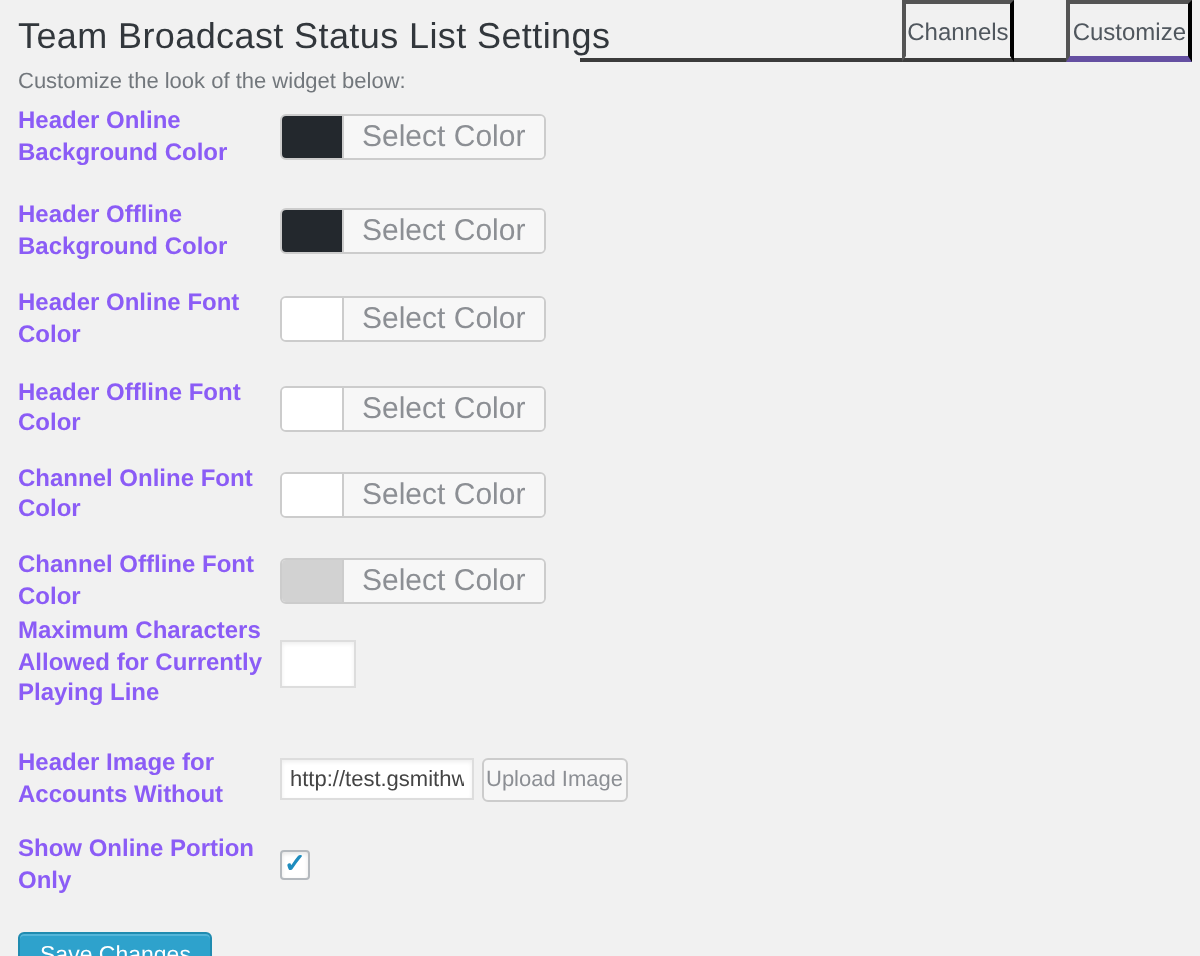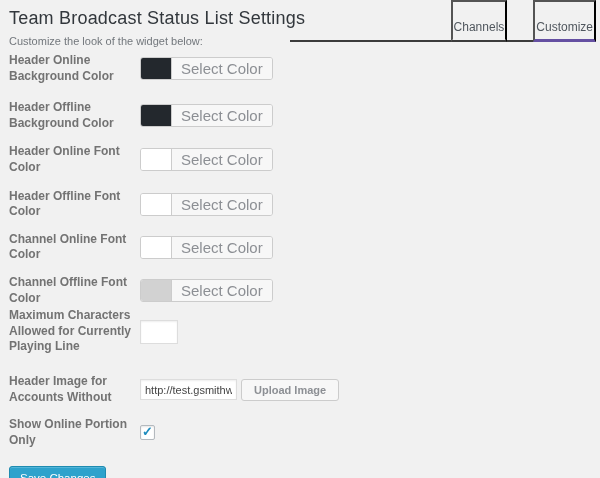--- a/index.html
+++ b/index.html
@@ -20,32 +20,32 @@
     margin-top:6px; font-size:11px; color:#72777c;
   }
 
   
   .tabbar {
     position:absolute; top:0; right:4px; width:306px;
     display:flex; justify-content:flex-end; gap:26px;
     border-bottom:2px solid #3c3c3c;
   }
   .tab {
-    font-size:12px; color:#50575e; padding:18px 1px 5px;
+    font-size:12px; color:#50575e; padding:7px 1px 5px;
     margin-bottom:-2px; border-bottom:3px solid transparent;
     cursor:pointer; background:none;
   }
   .tab.active { border-bottom-color:#6550a2; }
 
   
   .settings { margin-top:6px; }
   .row { display:flex; align-items:center; }
   .row-label {
     width:131px; flex:0 0 131px;
-    font-size:12px; font-weight:bold; color:#737373; line-height:1.3;
+    font-size:12px; font-weight:bold; color:#8b5cf6; line-height:1.3;
   }
   .control { display:flex; align-items:center; }
 
   .mb16{margin-bottom:16px;} .mb13{margin-bottom:13px;} .mb12{margin-bottom:12px;}
   .mb10{margin-bottom:2px;} .mb19{margin-bottom:19px;} .mb18{margin-bottom:18px;}
 
   
   .color-result {
     display:inline-flex; align-items:stretch; height:23px;
     border:1px solid #ccc; border-radius:3px; background:#f7f7f7;
@@ -64,25 +64,24 @@
     font-size:12px; font-family:"Liberation Sans", sans-serif;
     box-shadow:inset 0 1px 2px rgba(0,0,0,.07);
   }
   .url-input {
     width:97px; height:21px; padding:2px 4px;
     border:1px solid #ddd; background:#fff; color:#444;
     font-size:11px; font-family:"Liberation Sans", sans-serif;
     box-shadow:inset 0 1px 2px rgba(0,0,0,.07);
   }
   .button-secondary {
-    margin-left:4px; height:22px; padding:0 12px;
+    margin-left:4px; height:22px; padding:0 1px;
     background:#f7f7f7; border:1px solid #ccc; border-radius:3px;
     color:#8c8f94; font-size:11px; font-family:"Liberation Sans", sans-serif;
     cursor:pointer;
-    font-weight:bold;
   }
 
   
   .wp-checkbox {
     appearance:none; -webkit-appearance:none;
     width:15px; height:15px; border:1px solid #b4b9be; border-radius:2px;
     background:#fff; position:relative; cursor:pointer;
     box-shadow:inset 0 1px 2px rgba(0,0,0,.1);
   }
   .wp-checkbox[checked]::after {

